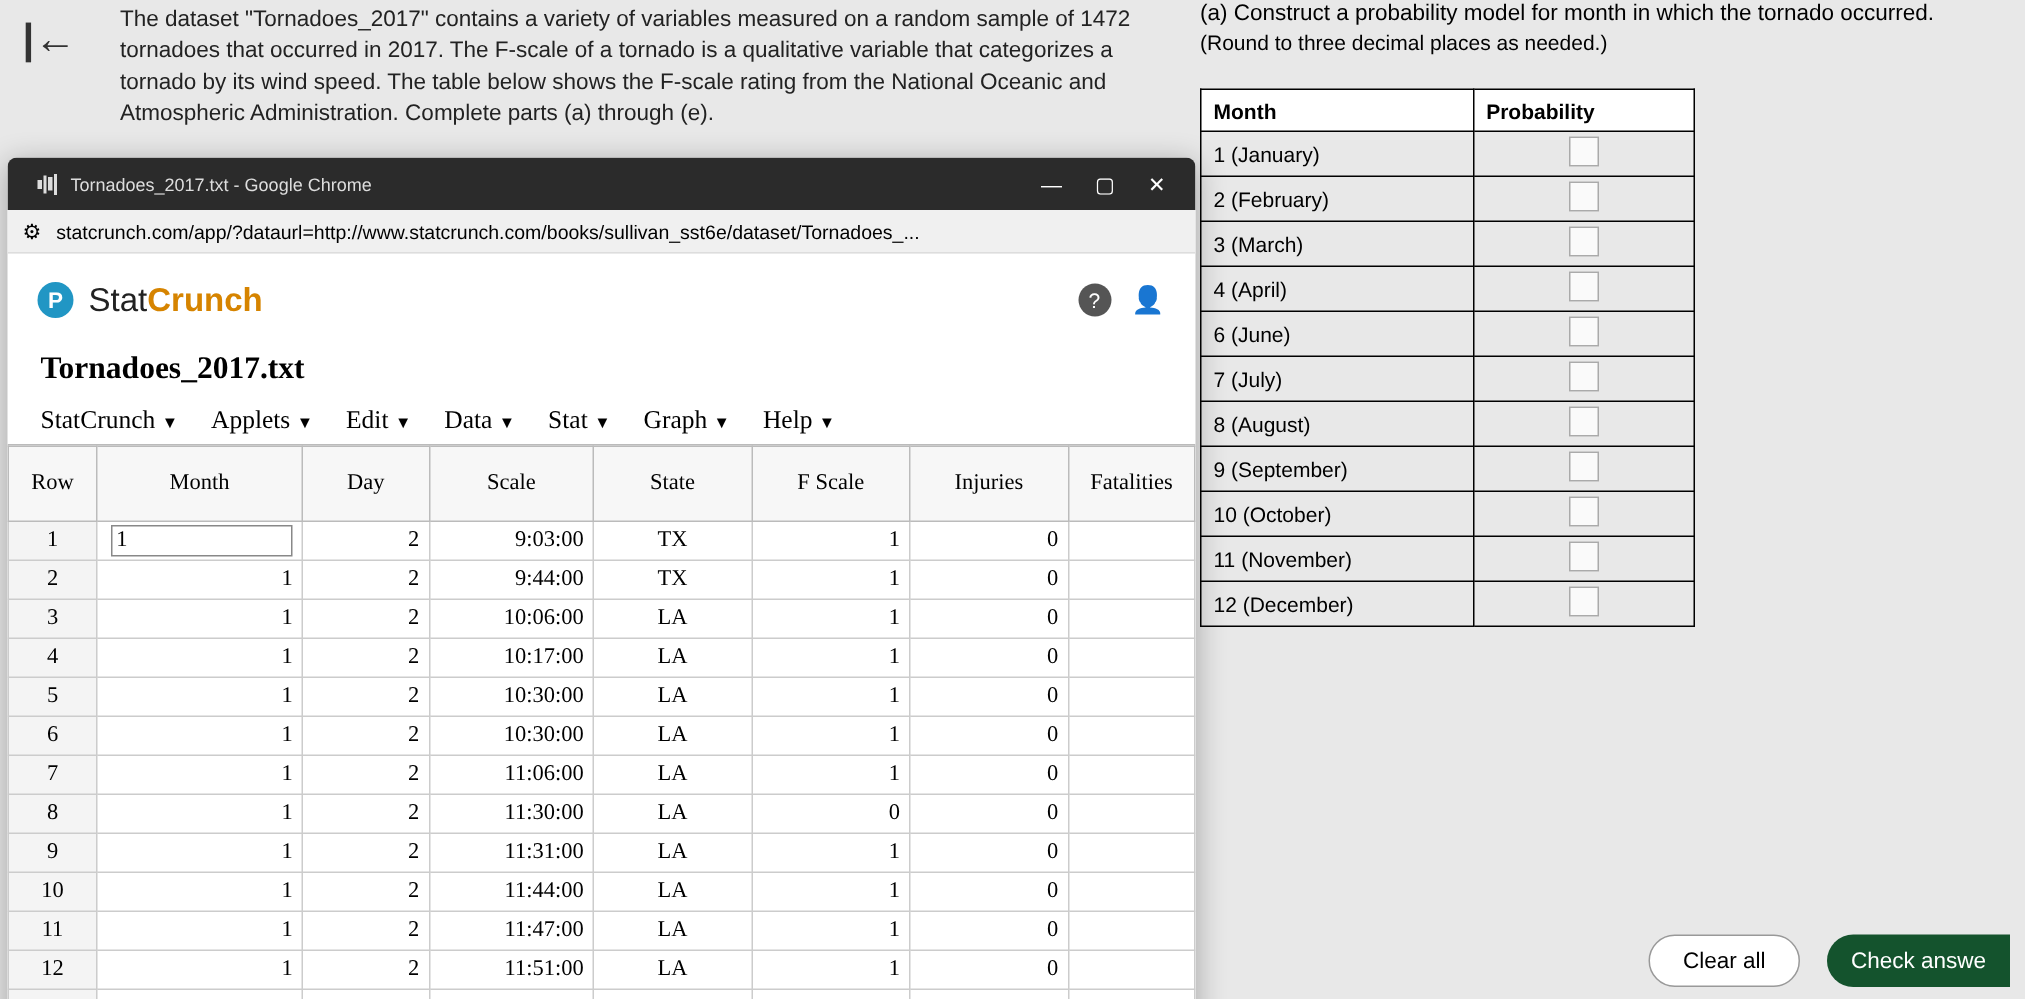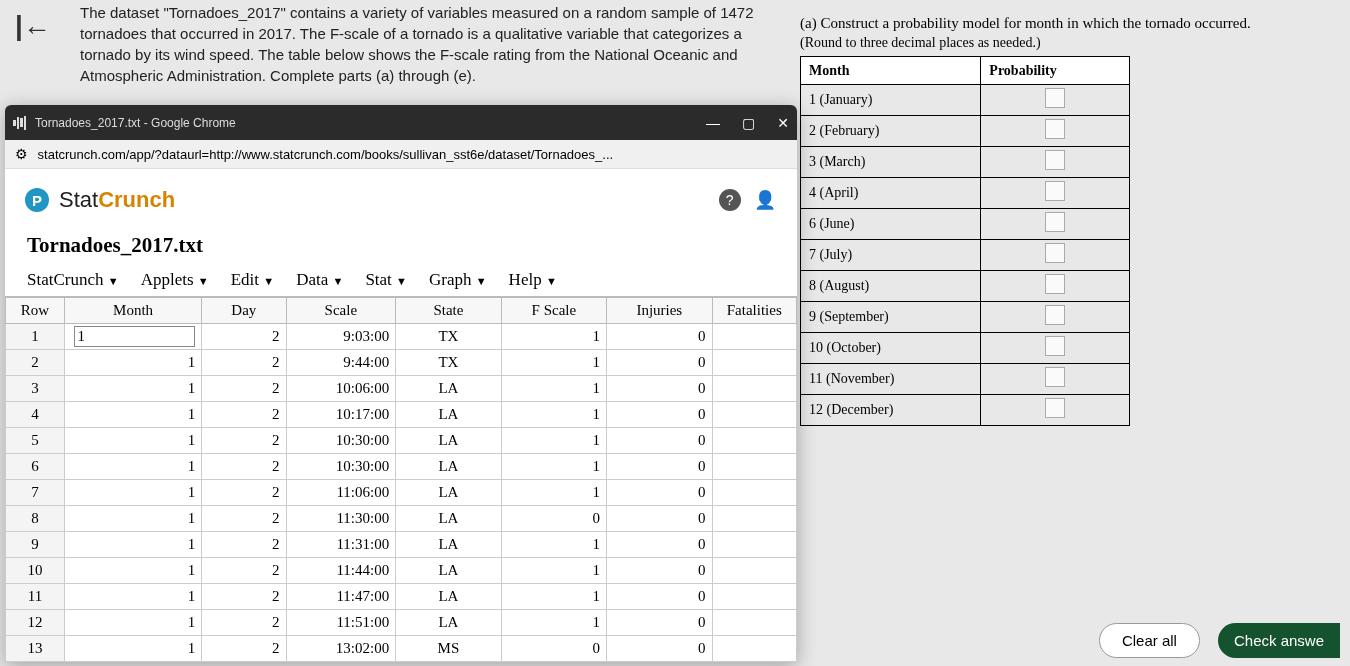--- a/index.html
+++ b/index.html
@@ -1,46 +1,46 @@
 <!DOCTYPE html>
 <html><head>
 <meta charset="utf-8">
 <style>
 * { margin: 0; padding: 0; box-sizing: border-box; }
 body { font-family: Arial, sans-serif; font-size: 14px; background: #e8e8e8; width: 1350px; height: 666px; overflow: hidden; position: relative; }
 .bg-problem { position: absolute; top: 0; left: 0; right: 0; padding: 0 10px; }
 .back-btn { position: absolute; top: 10px; left: 15px; font-size: 28px; font-weight: bold; color: #333; cursor: pointer; }
 .problem-text { margin-left: 70px; margin-top: 2px; width: 700px; font-size: 15px; line-height: 1.4; color: #222; }
-.part-a { position: absolute; top: 15px; left: 800px; width: 520px; font-size: 15px; font-family: Liberation Serif, serif; }
+.part-a { position: absolute; top: 0; left: 800px; width: 520px; font-size: 15px; }
 .part-a-text { margin-bottom: 3px; }
-.part-a-sub { font-size: 14px; margin-bottom: 5px; }
+.part-a-sub { font-size: 14px; margin-bottom: 23px; }
 .prob-table { border-collapse: collapse; width: 330px; }
 .prob-table td, .prob-table th { border: 1px solid #000; padding: 3px 8px; font-size: 14px; text-align: left; height: 28px; }
 .prob-table th { font-weight: bold; background: #fff; }
 .prob-input { width: 20px; height: 20px; border: 1px solid #aaa; display: inline-block; background: #fafafa; }
 .chrome-window { position: absolute; top: 105px; left: 5px; width: 792px; background: #fff; box-shadow: 0 4px 20px rgba(0,0,0,0.3); border-radius: 6px 6px 0 0; overflow: hidden; }
-.titlebar { background: #2b2b2b; color: #ddd; height: 35px; display: flex; align-items: center; padding: 0 8px; font-size: 12px; }
+.titlebar { background: #2b2b2b; color: #ddd; height: 35px; display: flex; align-items: center; padding: 0 20px; font-size: 12px; }
 .title-icon { width: 14px; height: 14px; margin-right: 8px; display: flex; align-items: center; }
 .title-icon span { display: inline-block; width: 3px; background: #ddd; margin-right: 1px; }
 .win-ctrls { margin-left: auto; display: flex; gap: 22px; font-size: 14px; }
 .win-ctrl { cursor: pointer; color: #fff; }
 .addrbar { background: #f0f0f0; padding: 6px 10px; display: flex; align-items: center; font-size: 13px; border-bottom: 1px solid #ddd; }
 .addr-icon { margin-right: 10px; font-size: 14px; }
 .sc-header { padding: 18px 20px 8px; display: flex; align-items: center; }
 .sc-logo { width: 24px; height: 24px; background: #2196c4; border-radius: 50%; color: #fff; display: flex; align-items: center; justify-content: center; font-weight: bold; margin-right: 10px; font-size: 15px; }
 .sc-name { font-size: 22px; }
 .sc-name .stat { color: #222; }
 .sc-name .crunch { color: #d68400; font-weight: bold; }
 .sc-right { margin-left: auto; display: flex; gap: 14px; font-size: 18px; color: #555; }
 .sc-filename { padding: 12px 22px 8px; font-family: Liberation Serif, serif; font-size: 21px; font-weight: bold; }
 .sc-menu { padding: 4px 22px 6px; font-family: "Times New Roman", serif; font-size: 17px; display: flex; gap: 22px; border-bottom: 1px solid #bbb; }
 .sc-menu-item { cursor: pointer; }
 .caret { font-size: 11px; }
 .data-table { width: 100%; border-collapse: collapse; font-family: "Times New Roman", serif; font-size: 15px; }
-.data-table th { border: 1px solid #bbb; padding: 4px 6px; background: #f7f7f7; font-weight: normal; text-align: center; }
+.data-table th { border: 1px solid #bbb; padding: 16px 6px; background: #f7f7f7; font-weight: normal; text-align: center; }
 .data-table td { border: 1px solid #ccc; padding: 2px 6px; text-align: right; height: 26px; background: #fff; }
 .data-table td:first-child { text-align: center; background: #f4f4f4; }
 .cell-input { width: 98%; border: 1px solid #888; padding: 1px 3px; font-family: inherit; font-size: inherit; text-align: left; }
 .footer-btns { position: absolute; bottom: 8px; right: 10px; display: flex; gap: 18px; }
 .pill-btn { border: 1px solid #999; border-radius: 20px; padding: 8px 22px; font-size: 15px; background: #fff; cursor: pointer; }
 .check-btn { background: #14532d; color: #fff; border: none; border-radius: 18px 0 0 18px; padding: 8px 16px; font-size: 15px; cursor: pointer; }
 .col-row{width:56px}.col-month{width:130px}.col-day{width:80px}.col-time{width:104px}.col-state{width:100px}.col-fscale{width:100px}.col-inj{width:100px}.col-fat{width:80px}
 </style>
 </head>
 <body>

